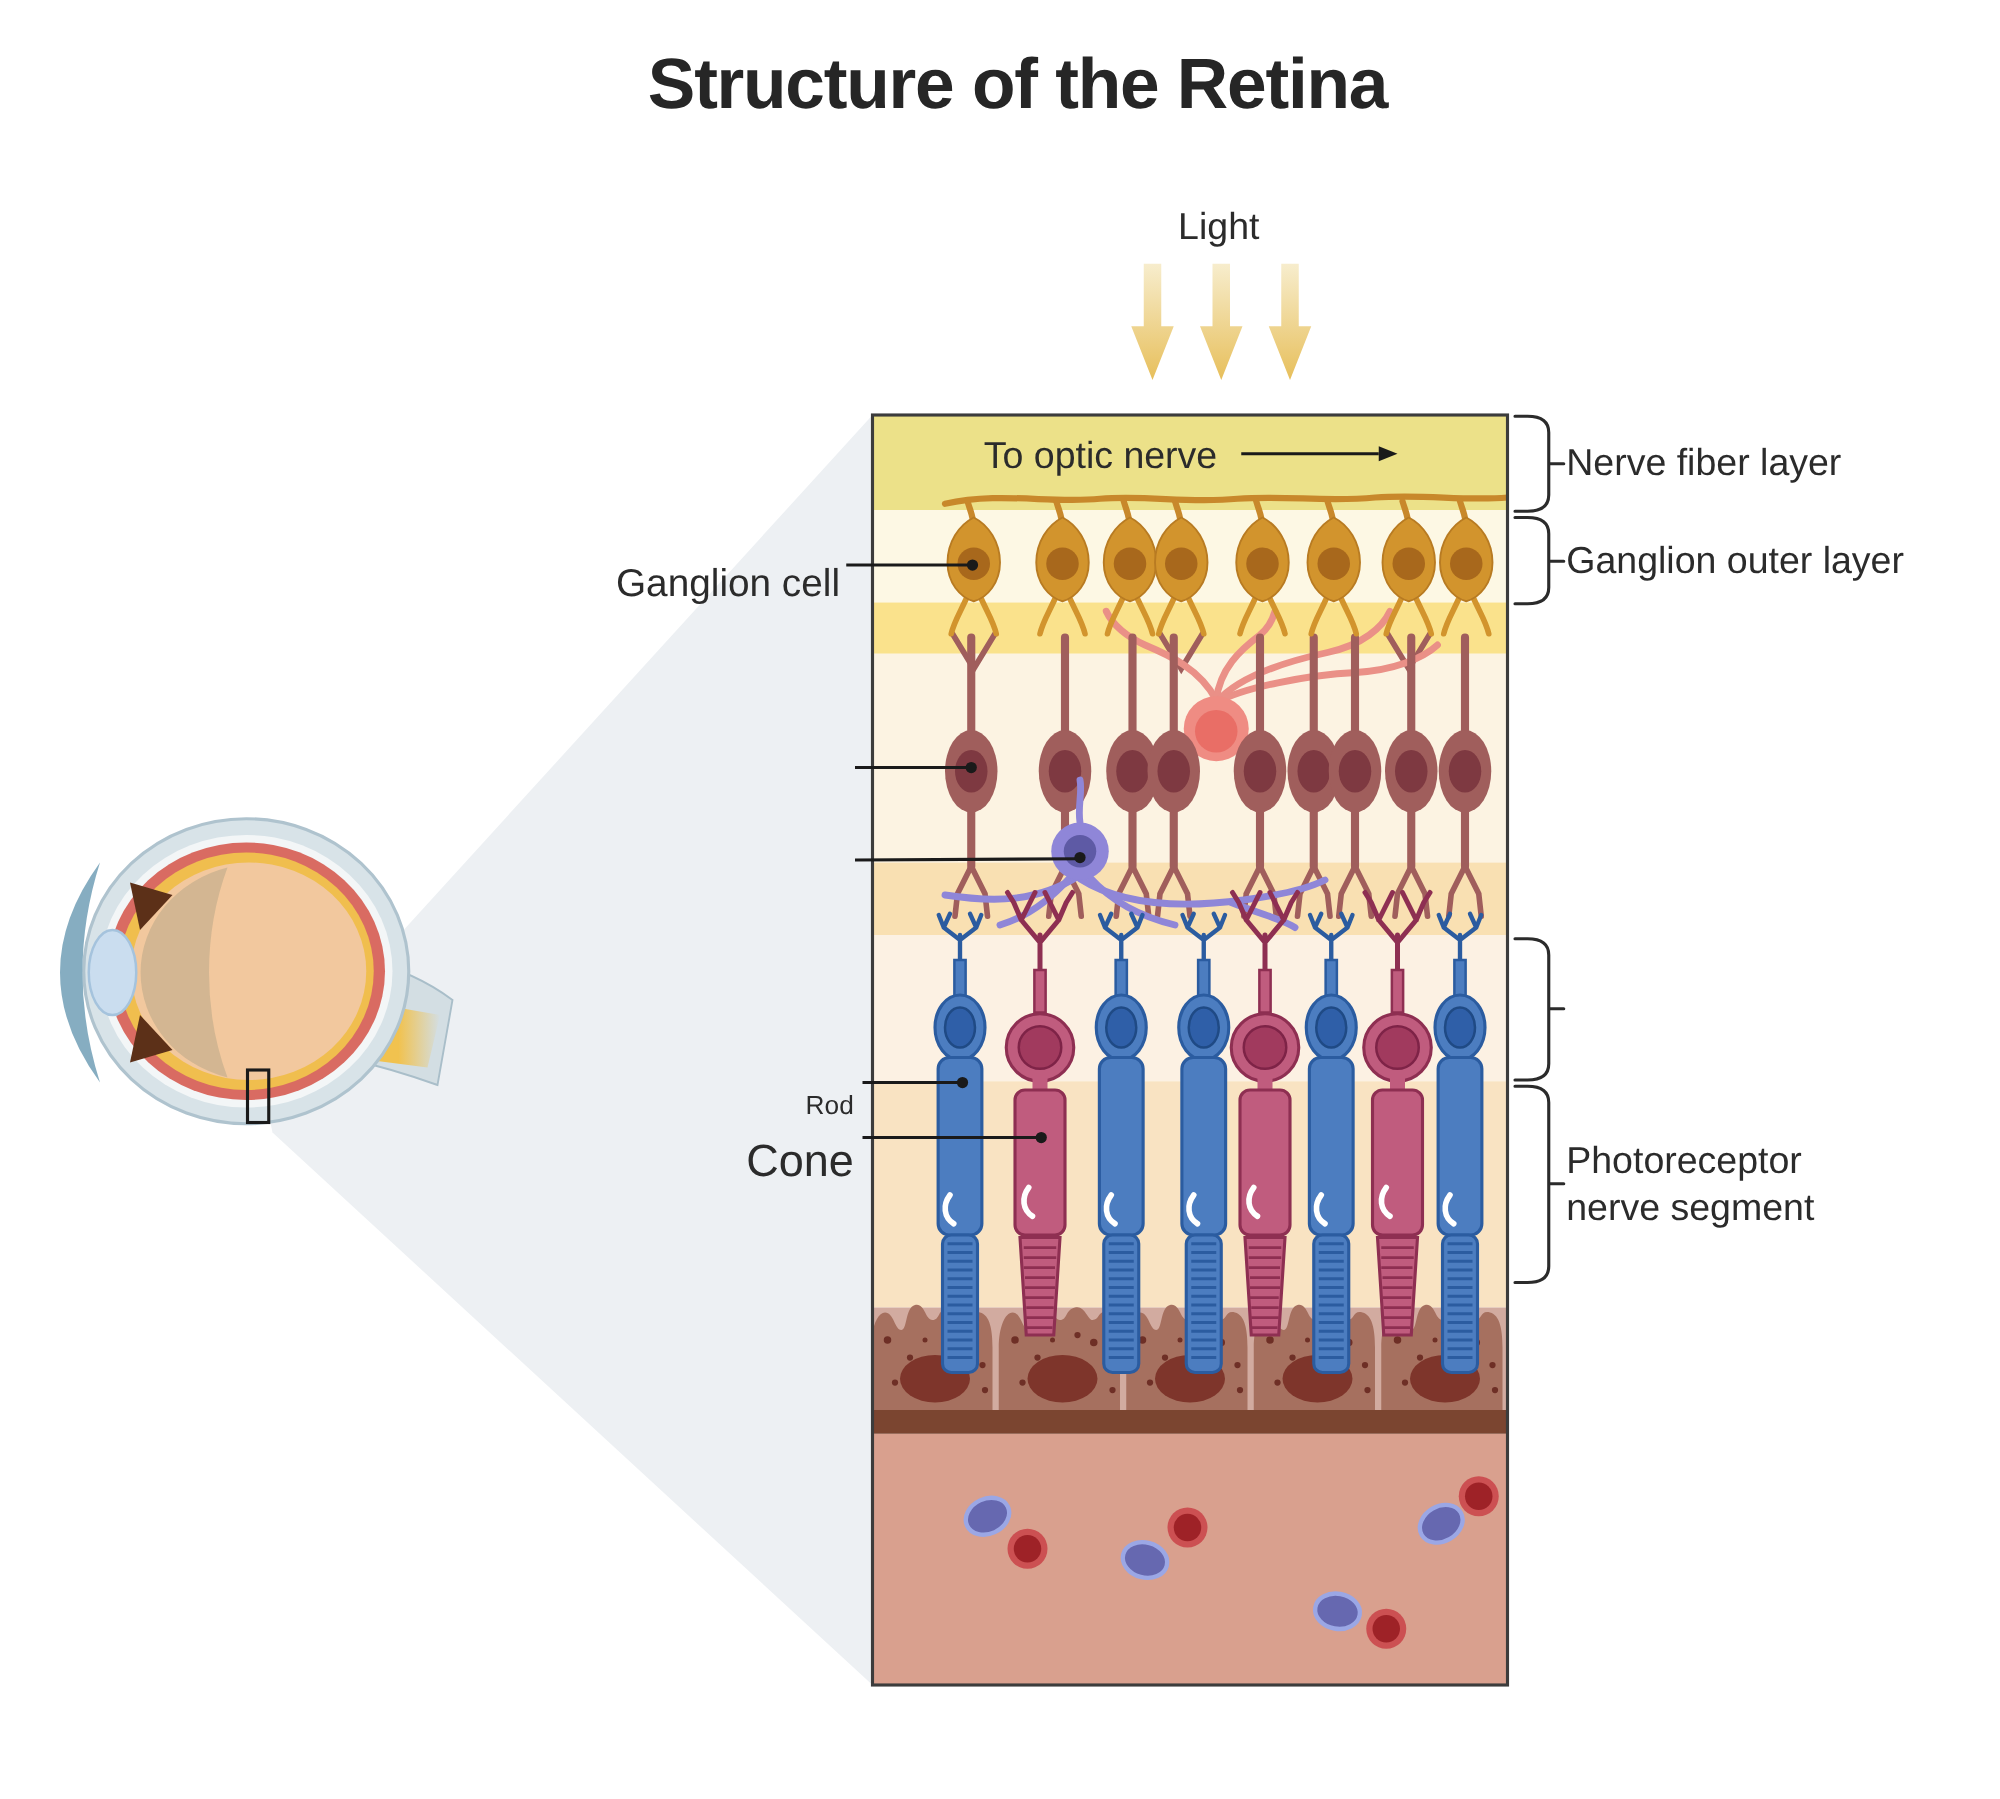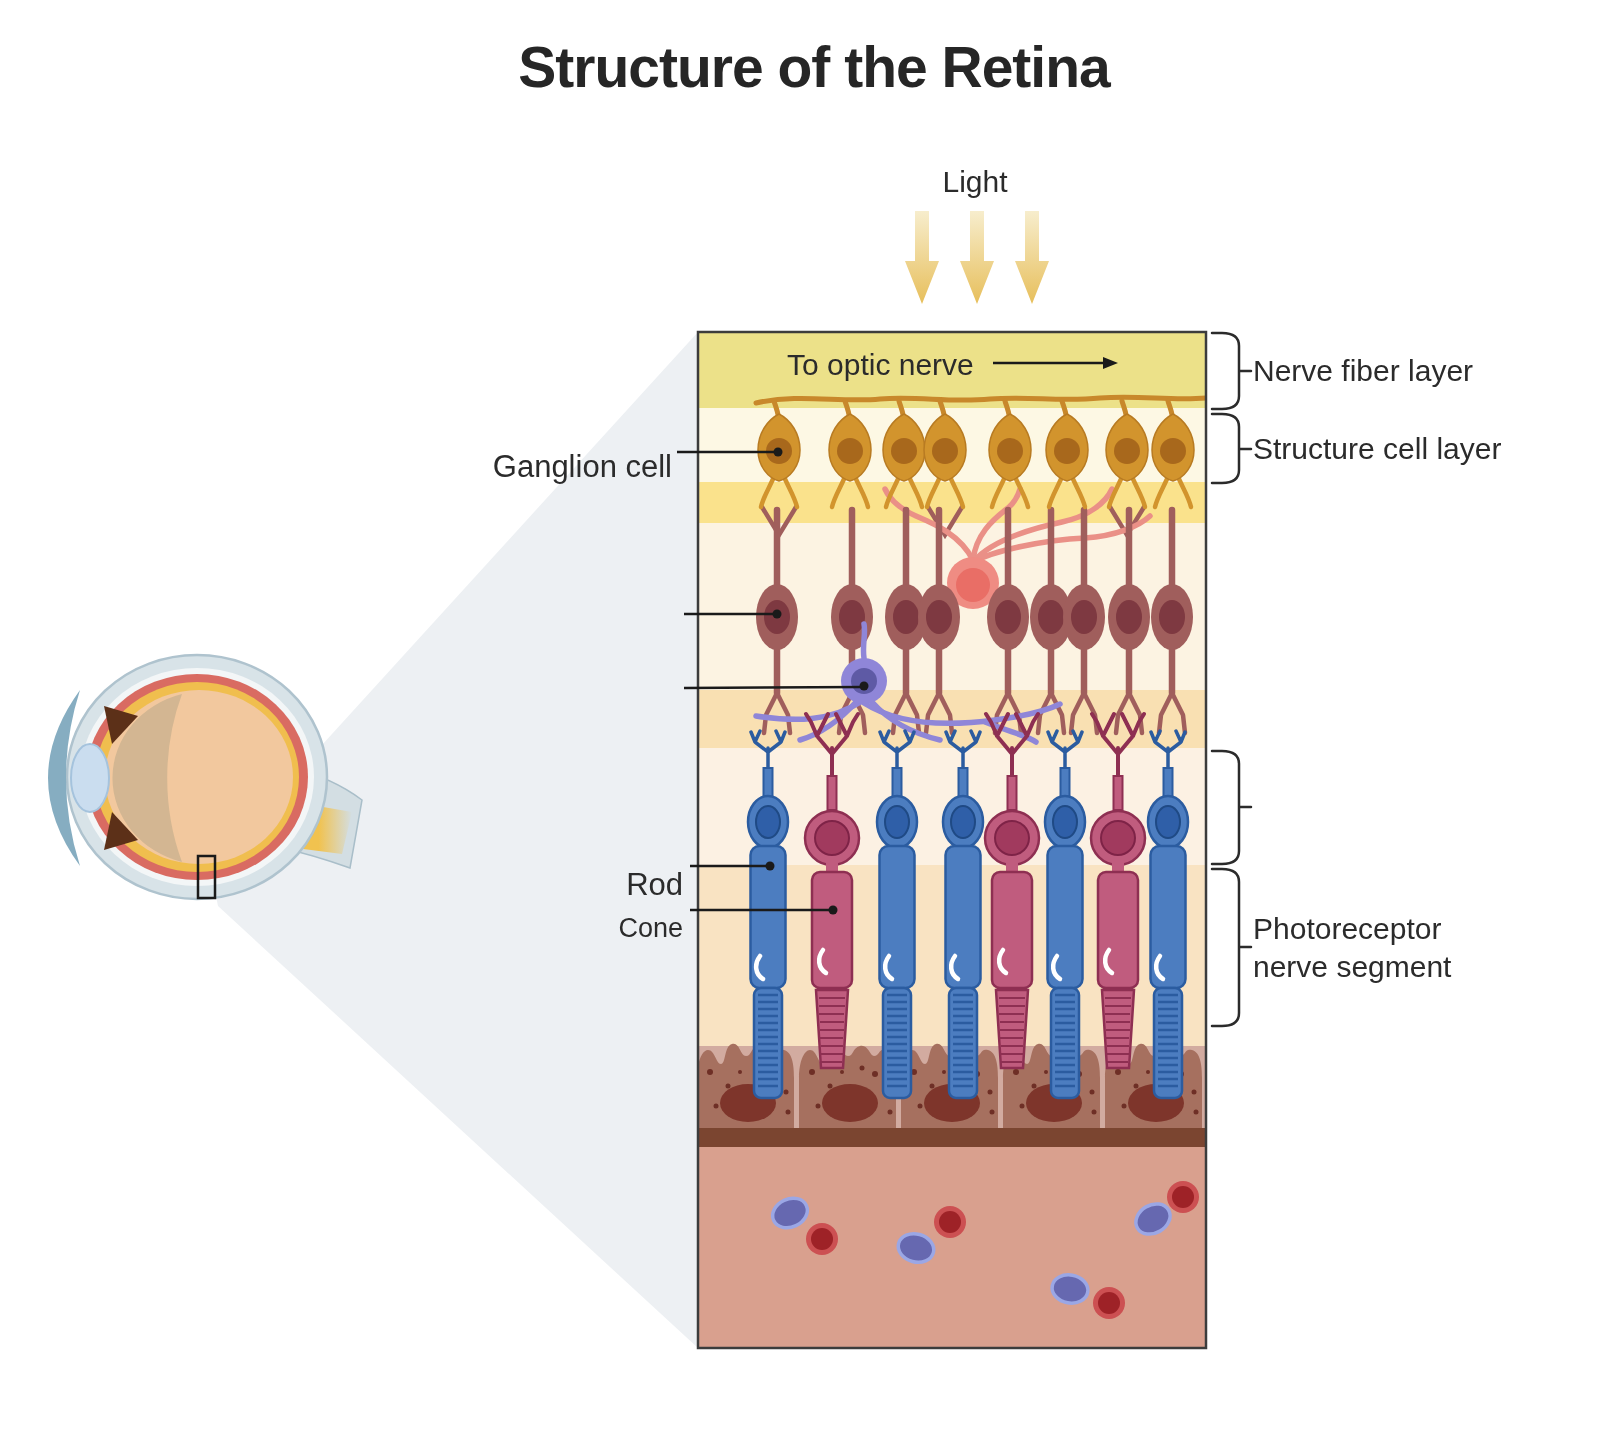--- a/index.html
+++ b/index.html
@@ -26,22 +26,22 @@
   body{background:var(--page-bg);font-family:"Liberation Sans","DejaVu Sans",sans-serif;}
   .canvas{position:relative;width:1600px;height:1439px;background:var(--page-bg);overflow:hidden;border-radius:22px;}
   .art{position:absolute;left:0;top:0;width:1600px;height:1439px;}
   .title{position:absolute;left:14px;top:34px;width:1600px;margin:0;text-align:center;
          font-size:57px;font-weight:800;letter-spacing:-1px;color:var(--title-ink);}
   .lbl{position:absolute;color:var(--label-ink);font-size:30px;line-height:37px;white-space:nowrap;}
   .lbl.light-l{left:915px;top:163px;width:120px;text-align:center;}
   .lbl.optic-l{left:787px;top:346px;}
   .lbl.left-l{text-align:center;margin-top:19px;}
   .lbl.gang-l{right:928px;top:429px;font-size:31px;}
-  .lbl.rod-l{right:917px;top:847px;font-size:31px;}
-  .lbl.cone-l{right:917px;top:891px;font-size:27px;}
+  .lbl.rod-l{right:917px;top:847px;font-size:21px;}
+  .lbl.cone-l{right:917px;top:891px;font-size:36px;}
   .lbl.right-l{left:1253px;}
   .lbl.r0{top:352px;}
   .lbl.r1{top:430px;}
   .lbl.r2{top:789px;}
   .lbl.r3{top:910px;width:230px;white-space:normal;line-height:38px;}
 </style>
 </head>
 <body>
 
 <div class="canvas">
@@ -285,15 +285,15 @@
   </g>
 </svg>
 
   <h1 class="title">Structure of the Retina</h1>
   <div class="lbl light-l">Light</div>
   <div class="lbl optic-l">To optic nerve</div>
   <div class="lbl left-l gang-l">Ganglion cell</div>
   <div class="lbl left-l rod-l">Rod</div>
   <div class="lbl left-l cone-l">Cone</div>
   <div class="lbl right-l r0">Nerve fiber layer</div>
-  <div class="lbl right-l r1">Structure cell layer</div>
+  <div class="lbl right-l r1">Ganglion outer layer</div>
   <div class="lbl right-l r3">Photoreceptor nerve segment</div>
 </div>
 
 </body></html>

